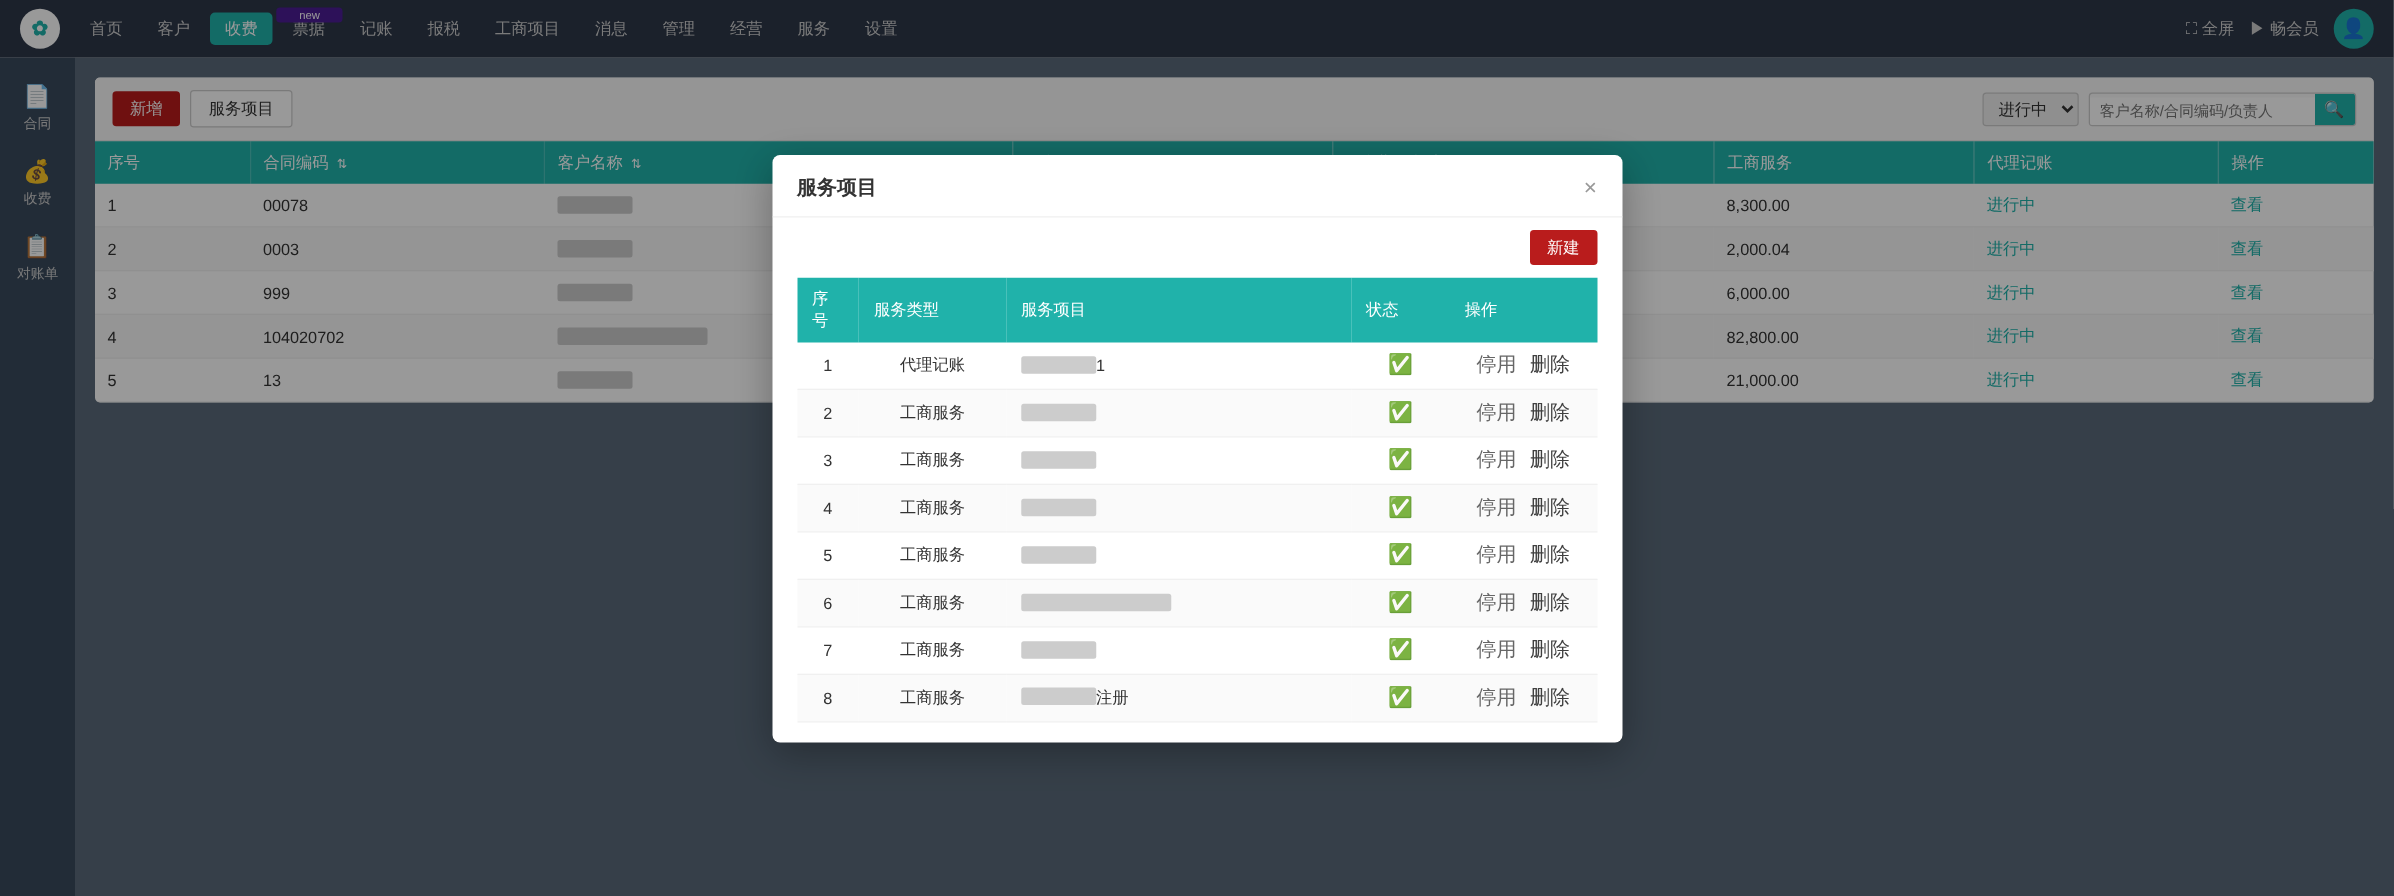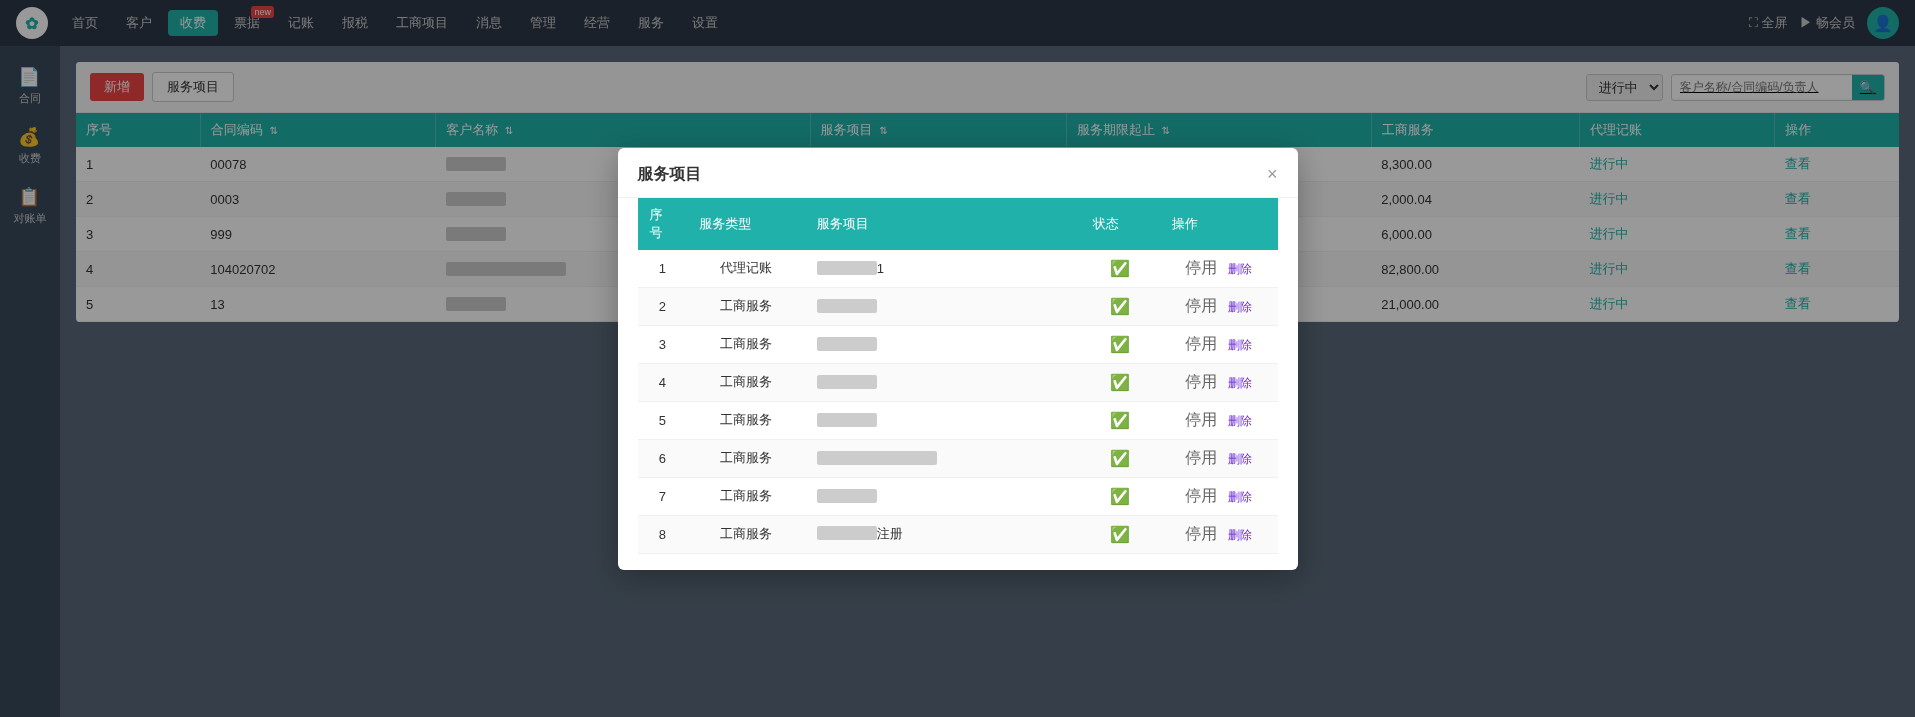--- a/index.html
+++ b/index.html
@@ -36,24 +36,24 @@
     .nav-item.active {
       background: #20b2aa;
       color: #fff;
     }
     .nav-item-badge {
       position: relative;
     }
     .nav-item-badge .badge {
       position: absolute;
       top: -4px; right: -2px;
-      background: #ef4444;
+      background: #4c1d95;
       color: #fff;
       font-size: 9px;
-      padding: 1px 3px;
+      padding: 1px 18px;
       border-radius: 3px;
     }
     .nav-right {
       margin-left: auto;
       display: flex;
       align-items: center;
       gap: 12px;
       color: #ccc;
       font-size: 13px;
     }
@@ -116,21 +116,21 @@
 
     .panel-toolbar {
       padding: 10px 14px;
       display: flex;
       align-items: center;
       gap: 8px;
       background: #f8f8f8;
       border-bottom: 1px solid #e8e8e8;
     }
     .btn-new {
-      background: #ef4444;
+      background: #b91c1c;
       color: #fff;
       border: none;
       padding: 5px 14px;
       border-radius: 3px;
       cursor: pointer;
       font-size: 13px;
     }
     .btn-service {
       background: #fff;
       color: #333;
@@ -148,25 +148,24 @@
     }
     .status-select {
       border: 1px solid #ccc;
       padding: 4px 8px;
       border-radius: 3px;
       font-size: 13px;
       color: #333;
     }
     .search-box {
       display: flex;
-      align-items: center;
+      align-items: flex-end;
       border: 1px solid #ccc;
       border-radius: 3px;
       overflow: hidden;
-      text-decoration: underline;
     }
     .search-input {
       border: none;
       padding: 4px 8px;
       font-size: 12px;
       color: #999;
       outline: none;
       width: 180px;
     }
     .search-btn {
@@ -296,23 +295,23 @@
     .check-icon {
       color: #20b2aa;
       font-size: 16px;
     }
     .stop-btn {
       color: #666;
       cursor: pointer;
       font-size: 16px;
     }
     .del-btn {
-      color: #6d28d9;
-      cursor: pointer;
-      font-size: 12px;
+      color: #404040;
+      cursor: pointer;
+      font-size: 16px;
       margin-top: 48px;
     }
 
     
     .modal-body::-webkit-scrollbar { width: 8px; }
     .modal-body::-webkit-scrollbar-track { background: #f0f0f0; }
     .modal-body::-webkit-scrollbar-thumb { background: #ccc; border-radius: 4px; }
 
     .col-seq { width: 50px; text-align: center; }
     .col-type { width: 120px; text-align: center; }
@@ -454,20 +453,23 @@
     </div>
   </div>
 </div>
 
 <div class="modal-overlay">
   <div class="modal">
     <div class="modal-header">
       <span class="modal-title">服务项目</span>
       <span class="modal-close">×</span>
     </div>
+    <div class="modal-toolbar">
+      <button class="btn-new">新建</button>
+    </div>
     <div class="modal-body">
       <table class="modal-table">
         <thead>
           <tr>
             <th class="col-seq">序号</th>
             <th class="col-type">服务类型</th>
             <th class="col-service">服务项目</th>
             <th class="col-status">状态</th>
             <th class="col-action">操作</th>
           </tr>

